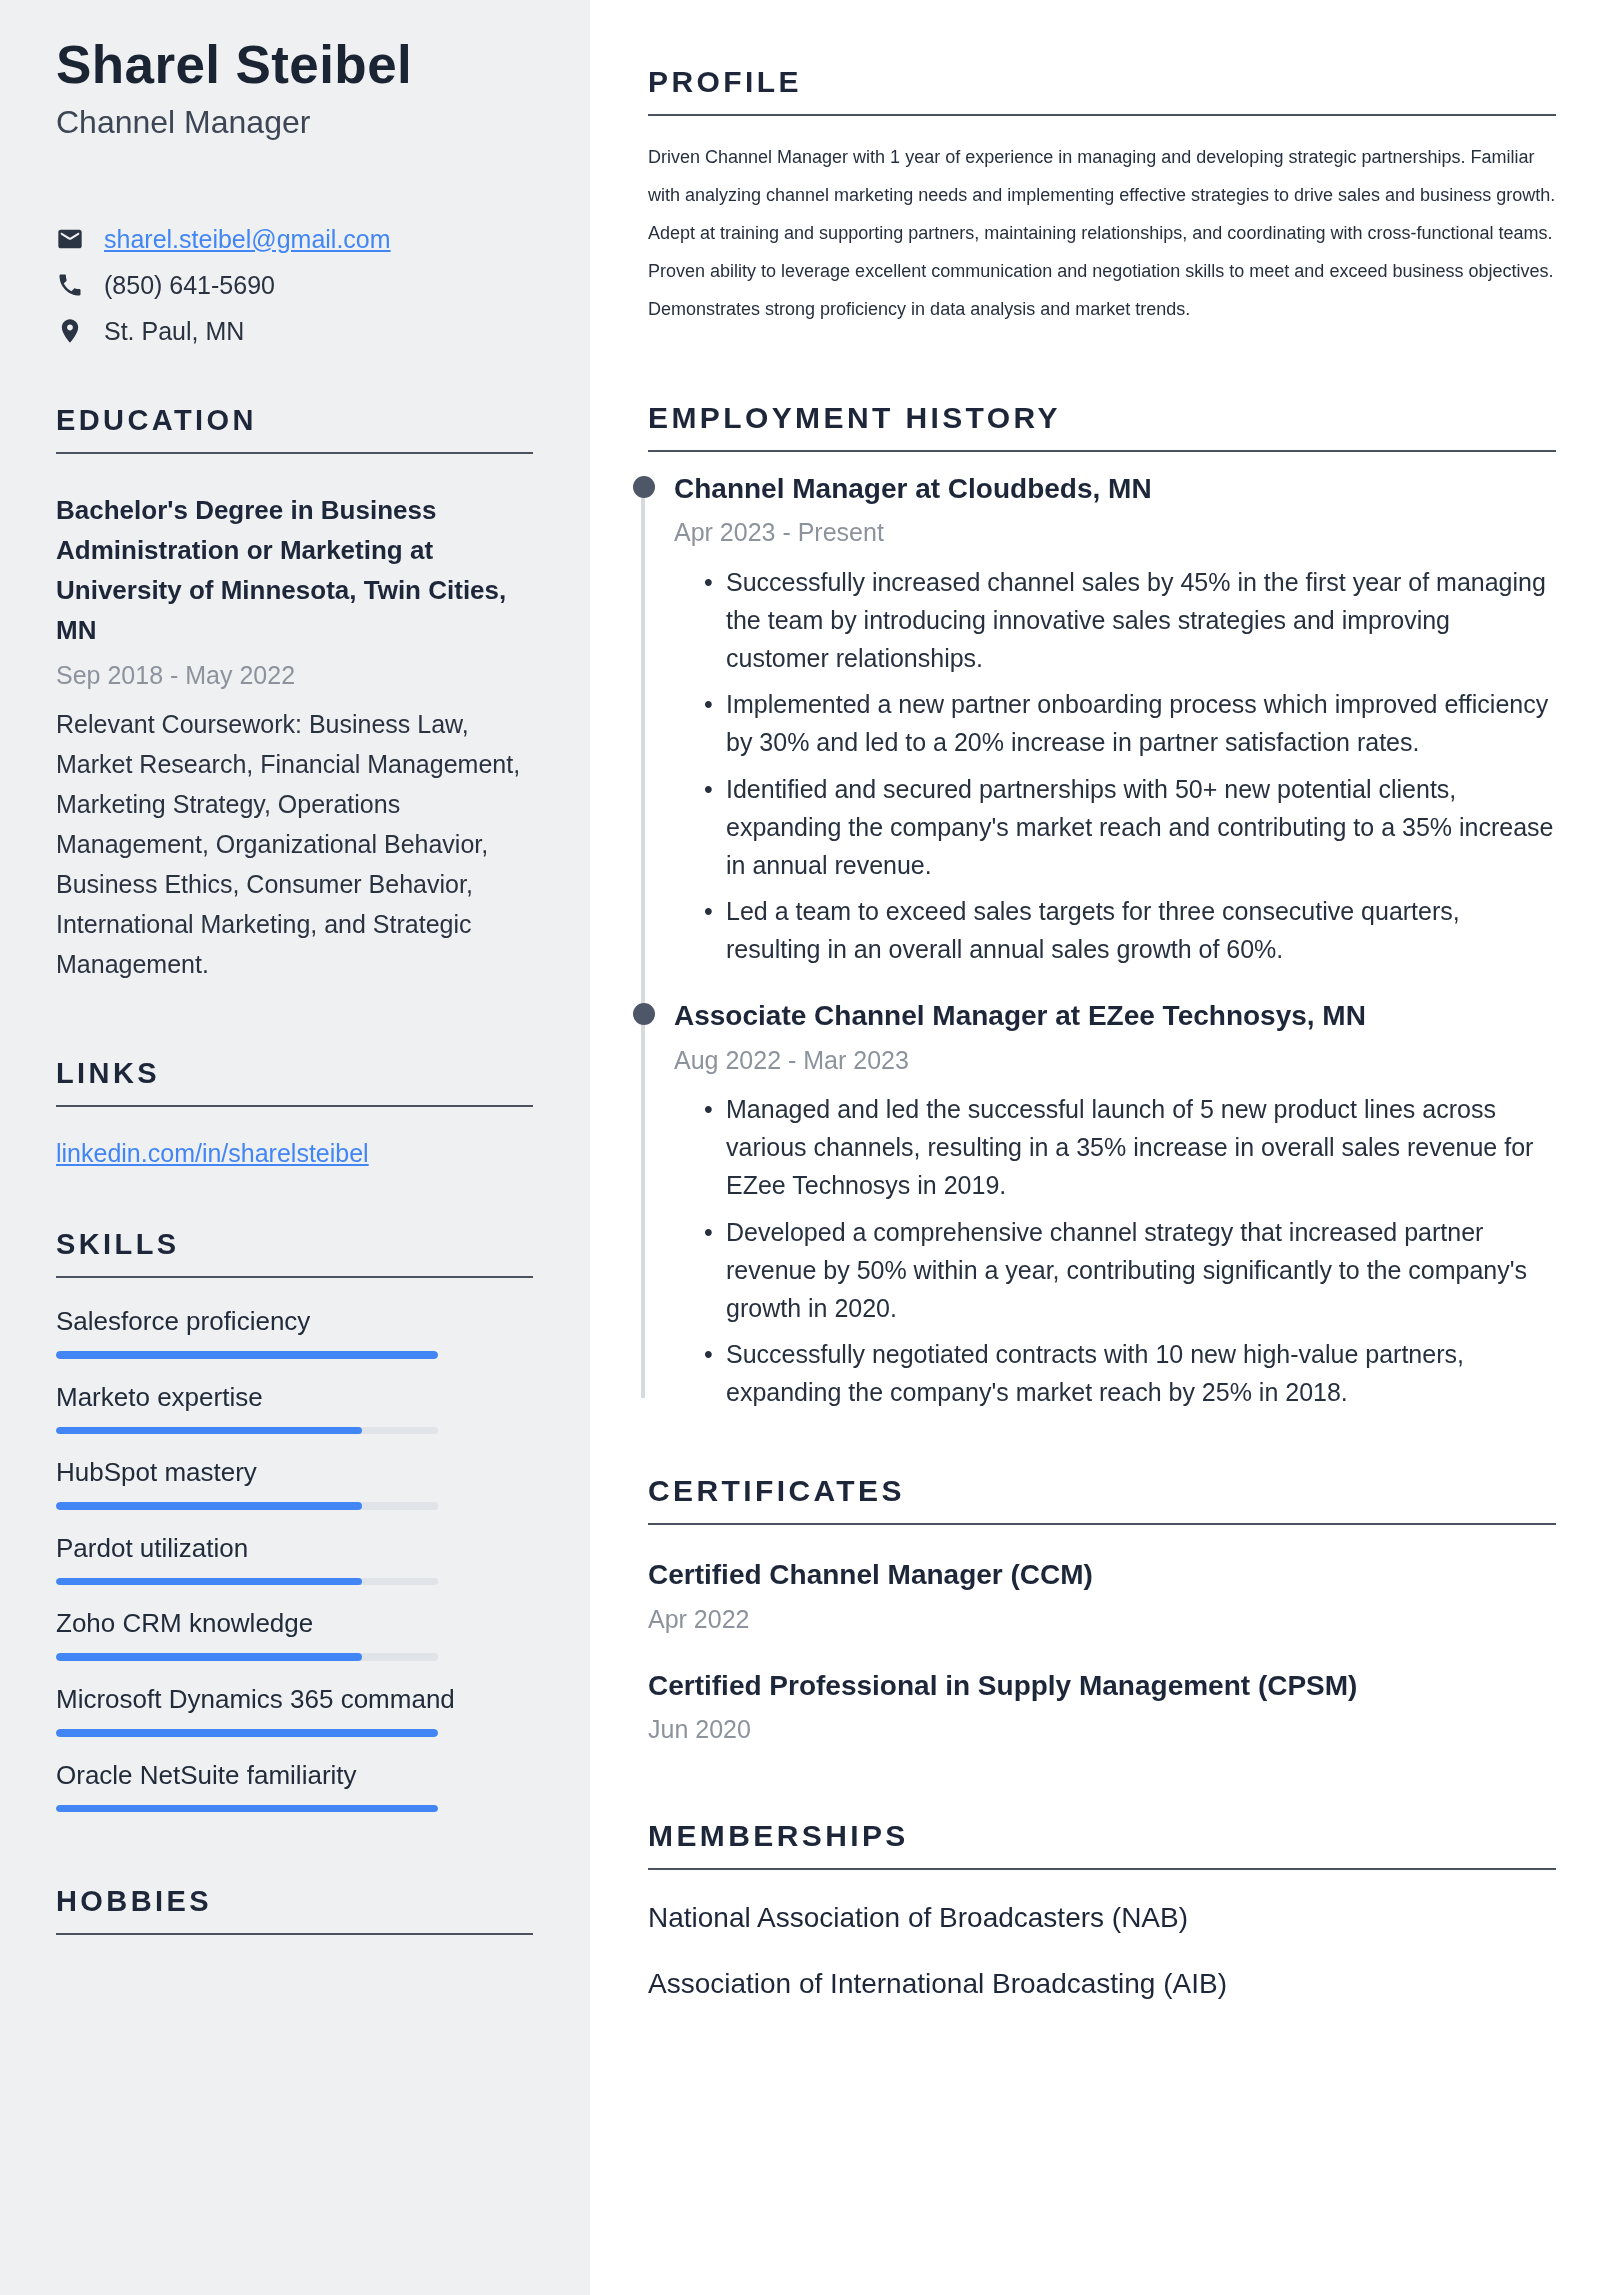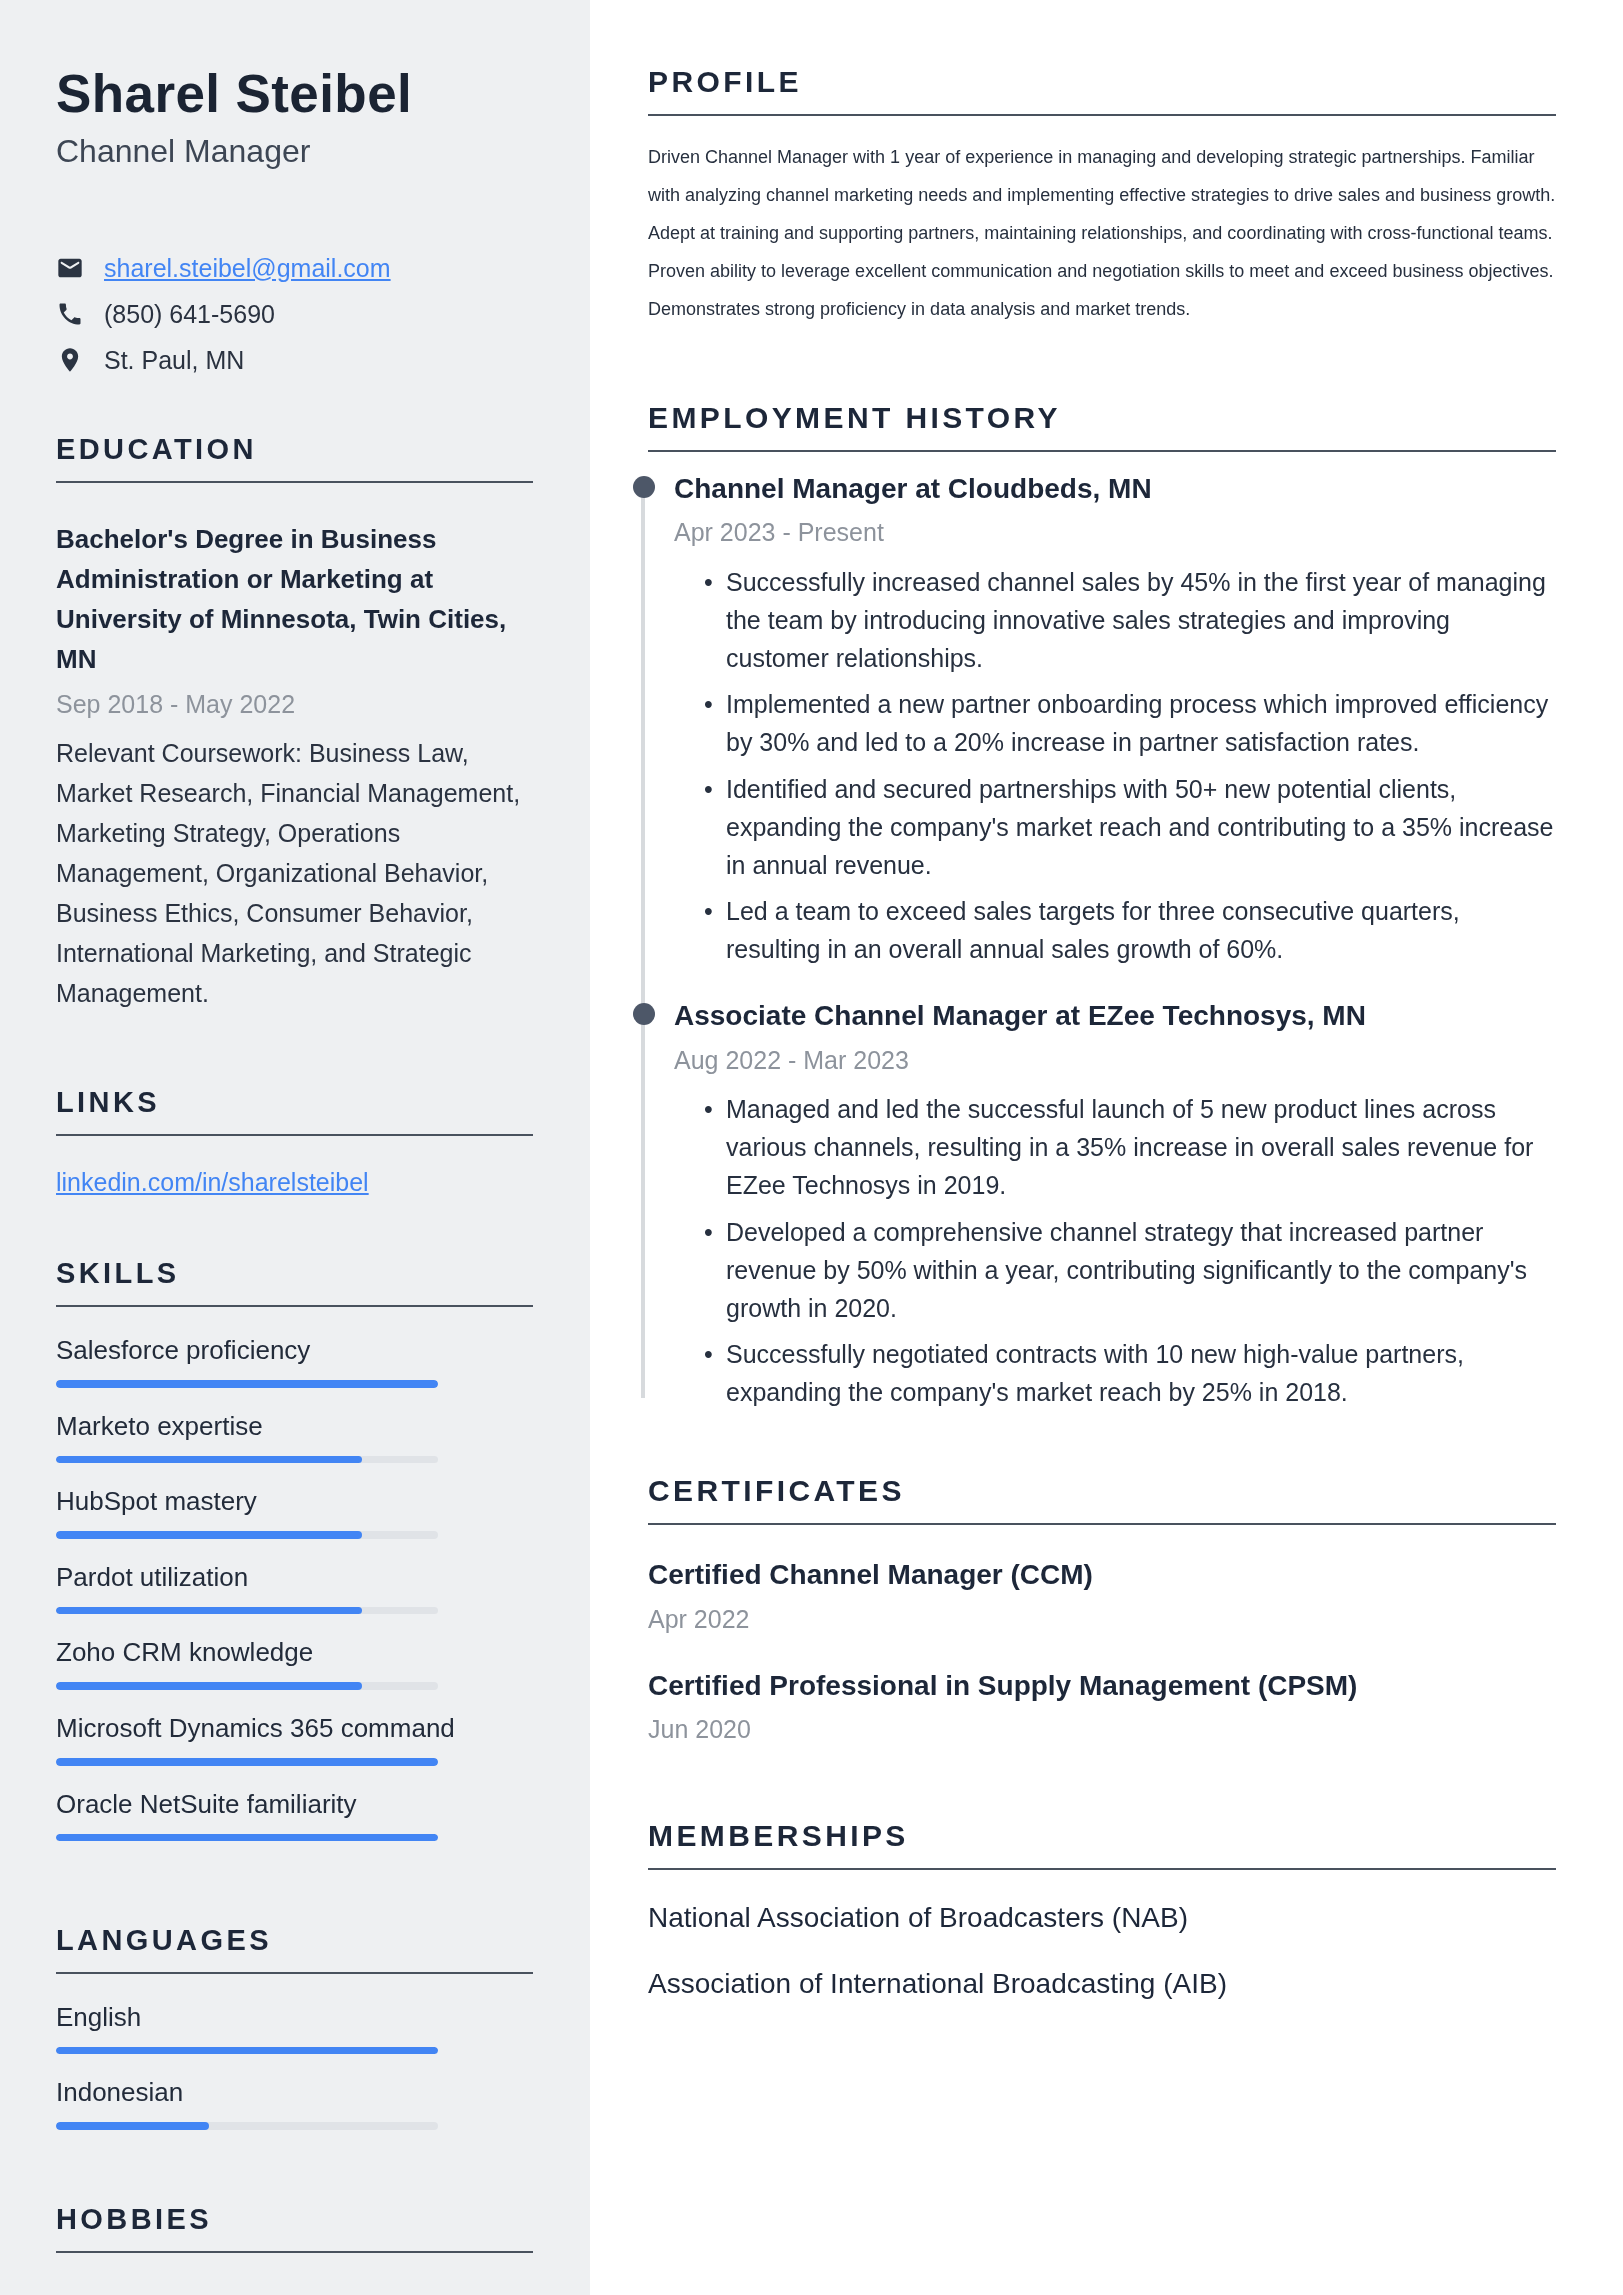--- a/index.html
+++ b/index.html
@@ -2,21 +2,21 @@
 <html style="font-size:13.5px"><head>
 <meta charset="utf-8">
 <style>
   * { box-sizing: border-box; }
   html,body { margin:0; padding:0; }
   body { font-family:"Liberation Sans","DejaVu Sans",sans-serif; background:#ffffff; }
   .page { position:relative; width:1624px; height:2295px; background:#ffffff; overflow:hidden; }
 
   
   .sidebar { position:absolute; left:0; top:0; width:590px; height:2295px;
-             background:#eef0f2; padding:65px 57px 0 56px; }
+             background:#eef0f2; padding:36px 57px 0 56px; }
   .name { font-size:53px; font-weight:700; color:#1b2433; letter-spacing:0.4px; line-height:1.1; }
   .job-title-side { font-size:32px; color:#3d4654; margin-top:8.5px; line-height:1.2; }
 
   .contact { margin-top:81px; }
   .crow { display:flex; align-items:center; gap:20px; margin-top:12px; font-size:25px; color:#2a3240; min-height:34px; }
   .crow:first-child { margin-top:0; }
   .cicon { width:28px; height:28px; flex:0 0 28px; }
   .cicon svg { width:28px; height:28px; fill:#2b3442; }
   a.link { color:#4285f4; text-decoration:underline; }
 
@@ -170,39 +170,20 @@
 
           <div class="meter-item">
             <div class="meter-label">Oracle NetSuite familiarity</div>
             <div class="meter-track">
               <div class="meter-fill" style="width: 100%;"></div>
             </div>
           </div>
         </div>
     </section>
 
-    <section class="sec-languages">
-      <h2 class="side-h">LANGUAGES</h2>
-      <div>
-
-          <div class="meter-item">
-            <div class="meter-label">English</div>
-            <div class="meter-track">
-              <div class="meter-fill" style="width: 100%;"></div>
-            </div>
-          </div>
-
-          <div class="meter-item">
-            <div class="meter-label">Indonesian</div>
-            <div class="meter-track">
-              <div class="meter-fill" style="width: 40%;"></div>
-            </div>
-          </div>
-        </div>
-    </section>
 
     <section class="sec-hobbies">
       <h2 class="side-h">HOBBIES</h2>
     </section>
 
   </aside>
 
   <main class="main">
 
     <section>

